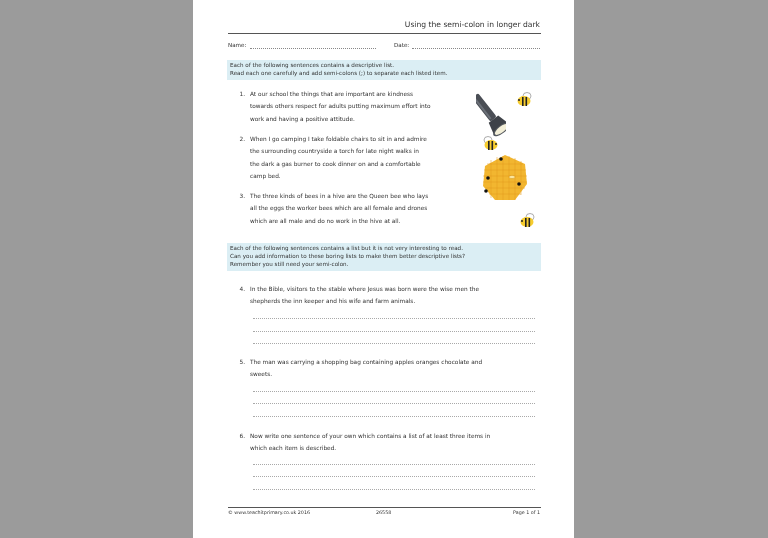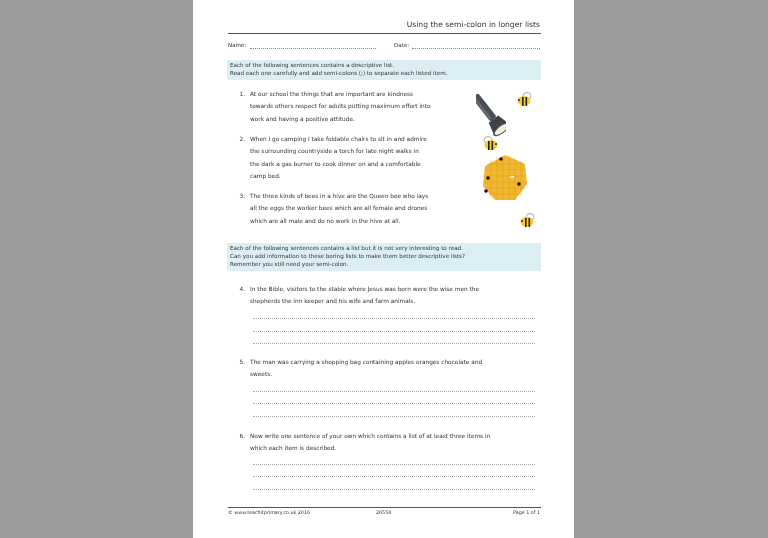--- a/index.html
+++ b/index.html
@@ -37,21 +37,21 @@
   .aline { left: 60px; width: 282px; height: 0; border-bottom: 1px dotted #a9a9a9; }
   .footer-rule { left: 35px; width: 313px; top: 507px; background: #555; height: 1px; }
   .foot { top: 510px; font-size: 4.8px; color: #333; }
   svg { display: block; }
 </style>
 </head>
 <body>
 
 <div class="page">
 
-  <div class="abs title">Using the semi-colon in longer lists</div>
+  <div class="abs title">Using the semi-colon in longer dark</div>
   <div class="abs rule hrule"></div>
 
   <div class="abs namerow">
     <span class="lbl" style="left:0;">Name:</span>
     <span class="dots" style="left:22px;width:126px;"></span>
     <span class="lbl" style="left:166px;">Date:</span>
     <span class="dots" style="left:184px;width:128px;"></span>
   </div>
 
   <div class="abs bluebox" style="top:60px;height:20px;">

